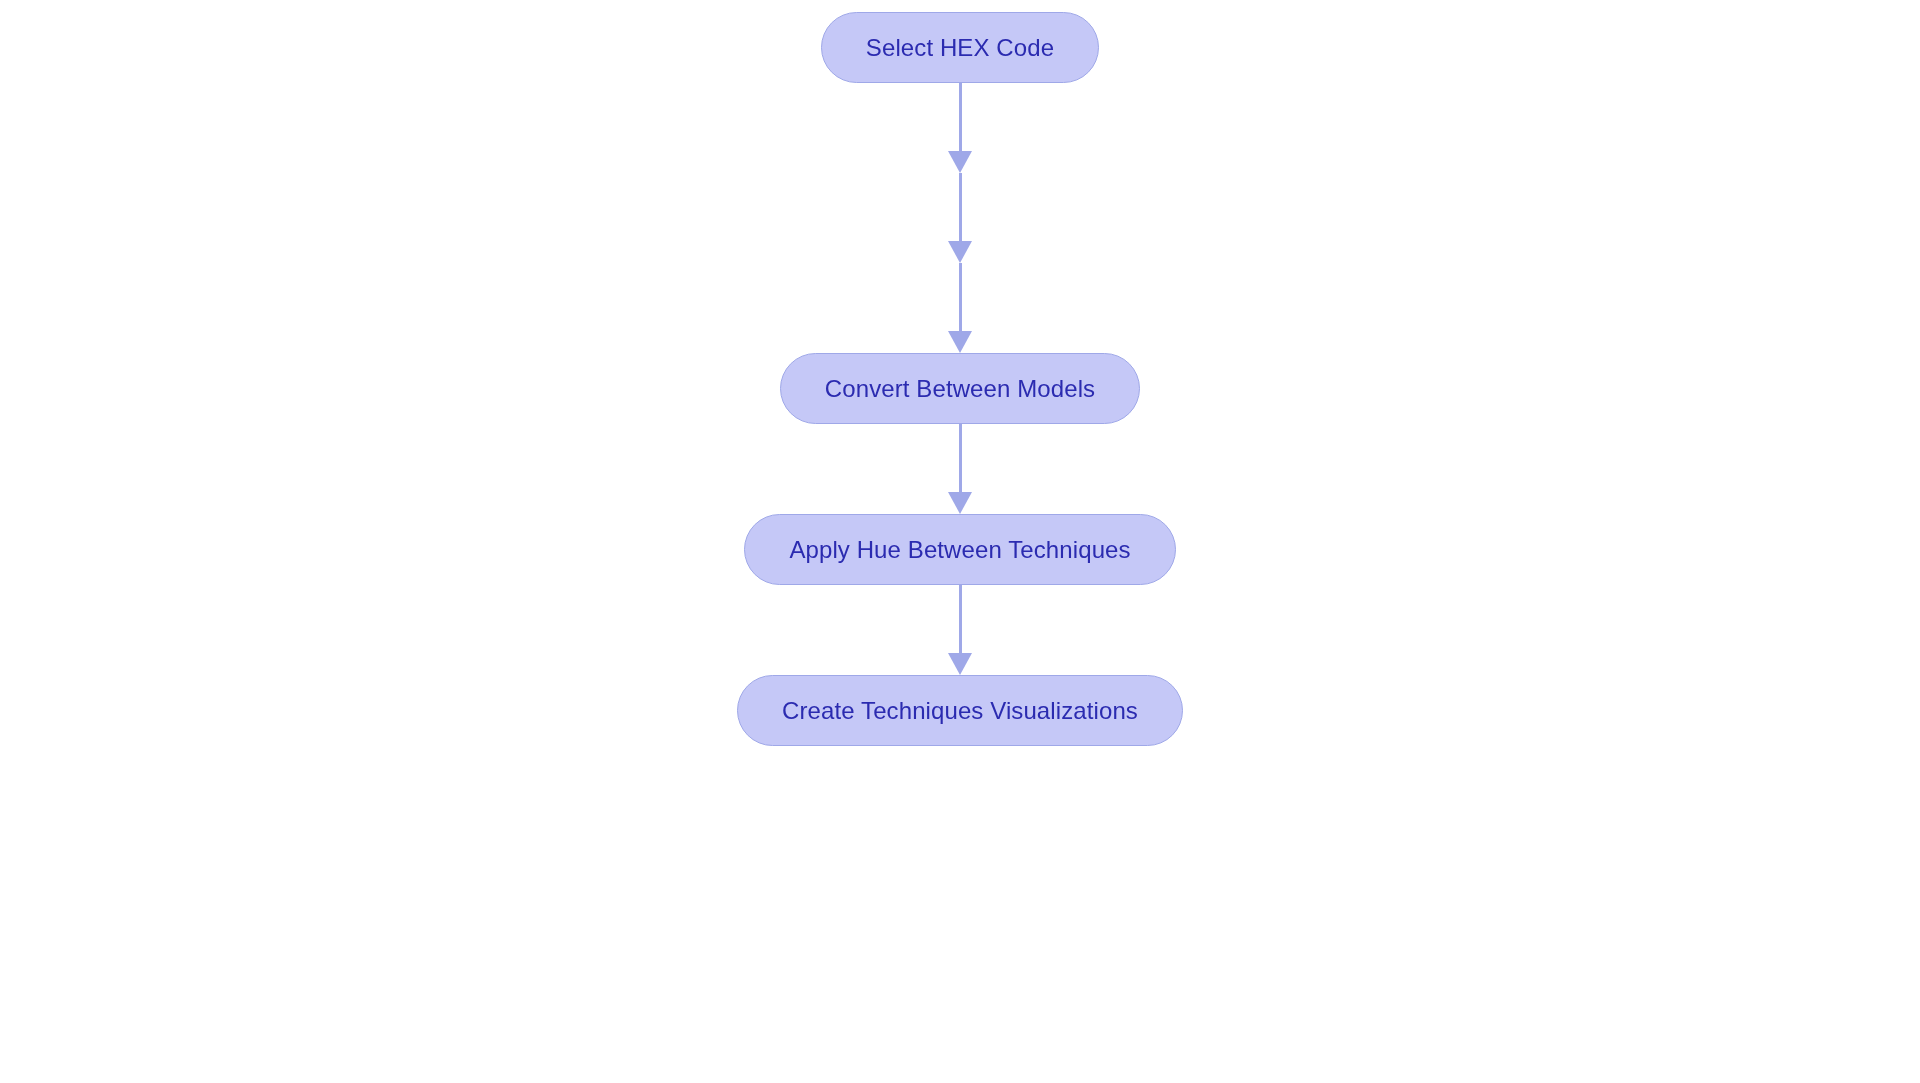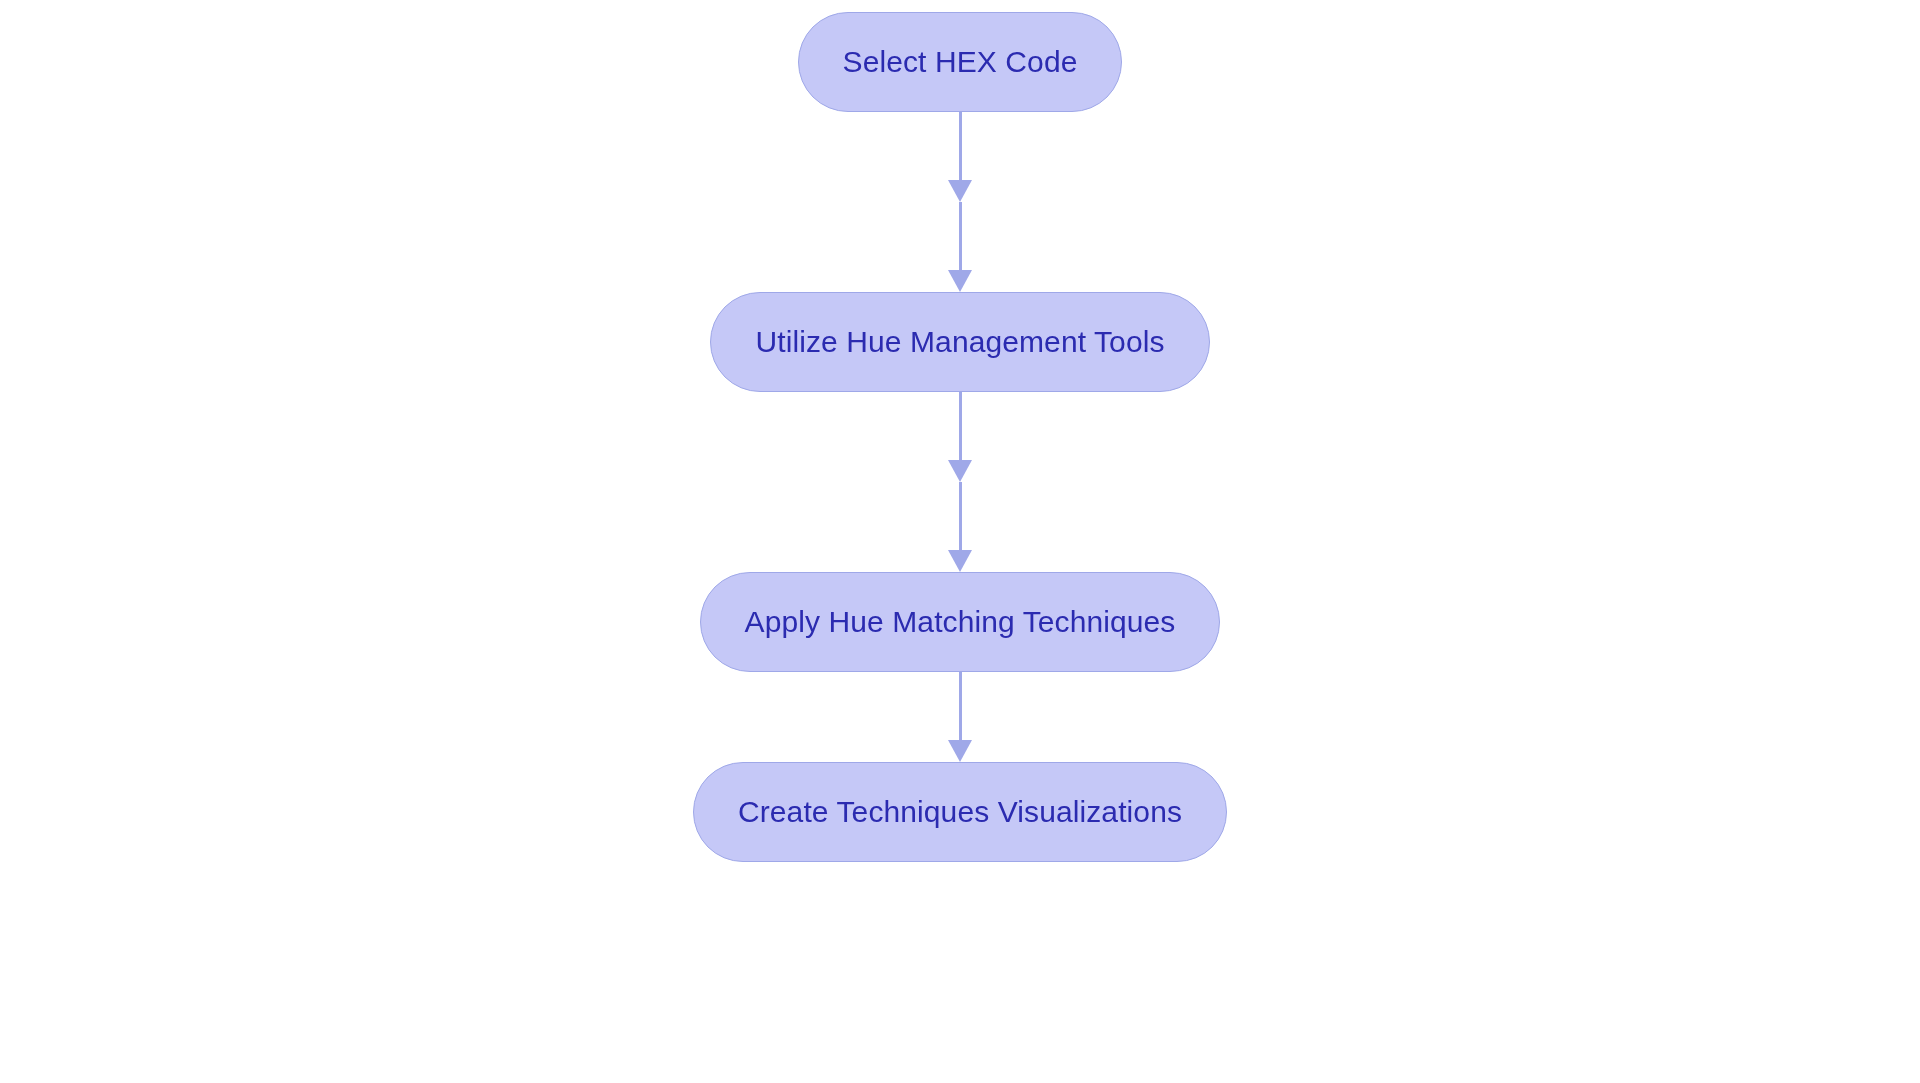--- a/index.html
+++ b/index.html
@@ -36,30 +36,30 @@
     box-sizing: border-box;
   }
 
   .flow-step {
     display: flex;
     flex-direction: column;
     align-items: center;
   }
 
   .node {
-    height: 100px;
+    height: 71px;
     box-sizing: border-box;
     display: flex;
     align-items: center;
     justify-content: flex-start;
     border-radius: 50px;
     background: #c5c8f7;
     border: 1px solid #9fa8e8;
     color: #2b2bb0;
-    font-size: 30px;
+    font-size: 24px;
     font-weight: 400;
     letter-spacing: 0.1px;
     white-space: nowrap;
     padding: 0 44px;
     line-height: 1;
   }
 
   .node-label {
     display: block;
     color: #2b2bb0;
@@ -106,40 +106,40 @@
       <div class="connector-line"></div>
       <div class="connector-arrowhead"></div>
     </div>
 
 
     <div class="connector">
       <div class="connector-line"></div>
       <div class="connector-arrowhead"></div>
     </div>
 
+
+    <div class="connector">
+      <div class="connector-line"></div>
+      <div class="connector-arrowhead"></div>
+    </div>
+
     <div class="flow-step">
       <div class="node">
-        <span class="node-label">Utilize Hue Management Tools</span>
+        <span class="node-label">Convert Between Models</span>
       </div>
     </div>
 
     <div class="connector">
       <div class="connector-line"></div>
       <div class="connector-arrowhead"></div>
     </div>
 
-
-    <div class="connector">
-      <div class="connector-line"></div>
-      <div class="connector-arrowhead"></div>
-    </div>
-
     <div class="flow-step">
       <div class="node">
-        <span class="node-label">Apply Hue Matching Techniques</span>
+        <span class="node-label">Apply Hue Between Techniques</span>
       </div>
     </div>
 
     <div class="connector">
       <div class="connector-line"></div>
       <div class="connector-arrowhead"></div>
     </div>
 
     <div class="flow-step">
       <div class="node">

